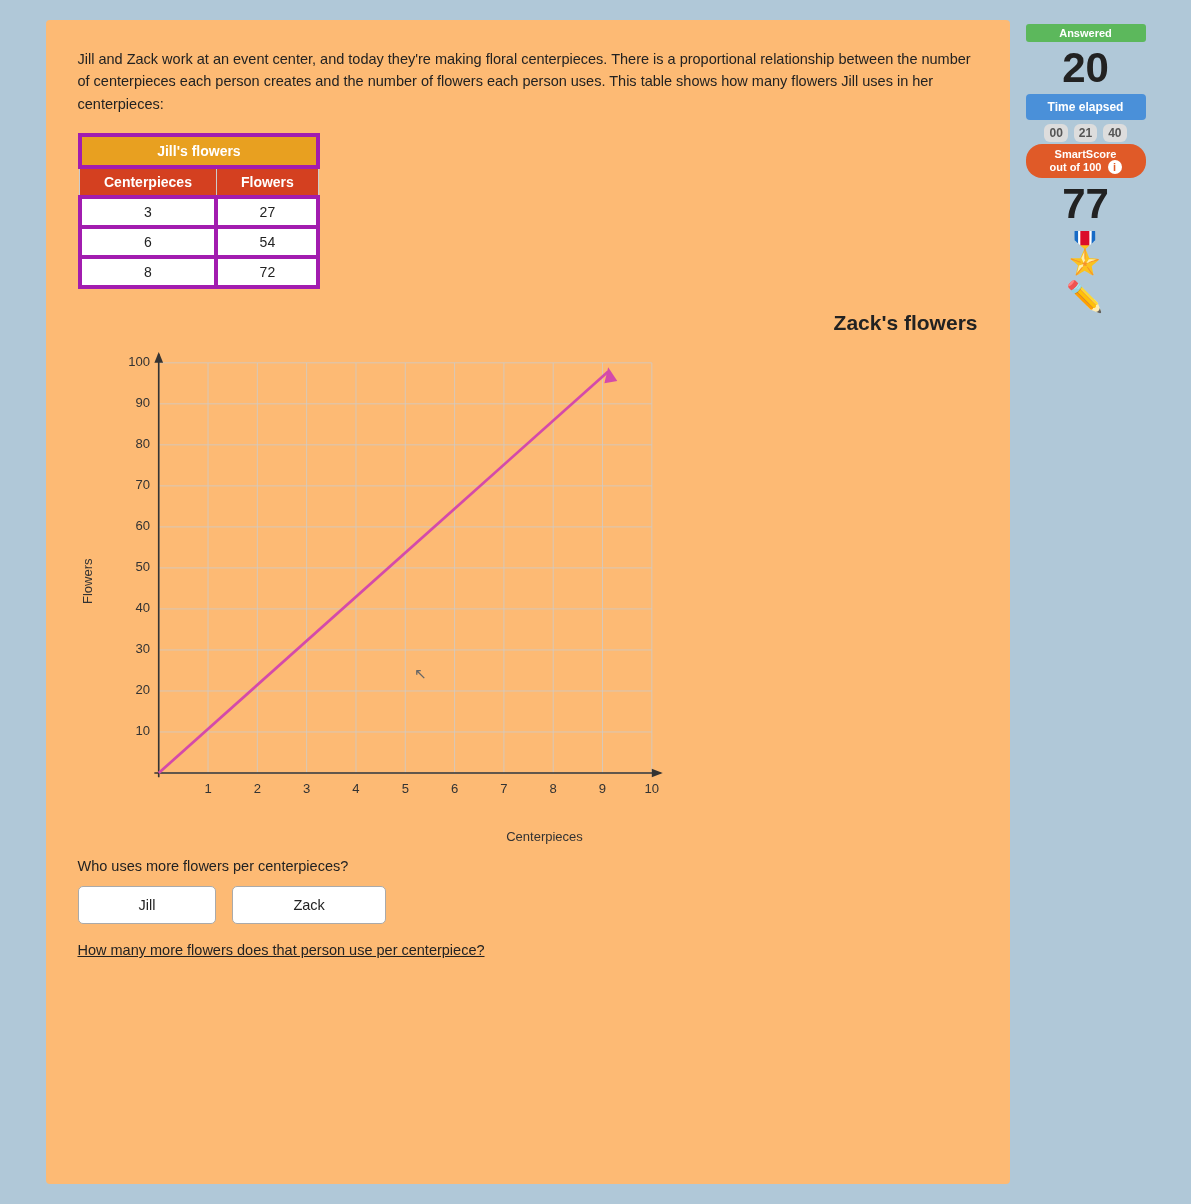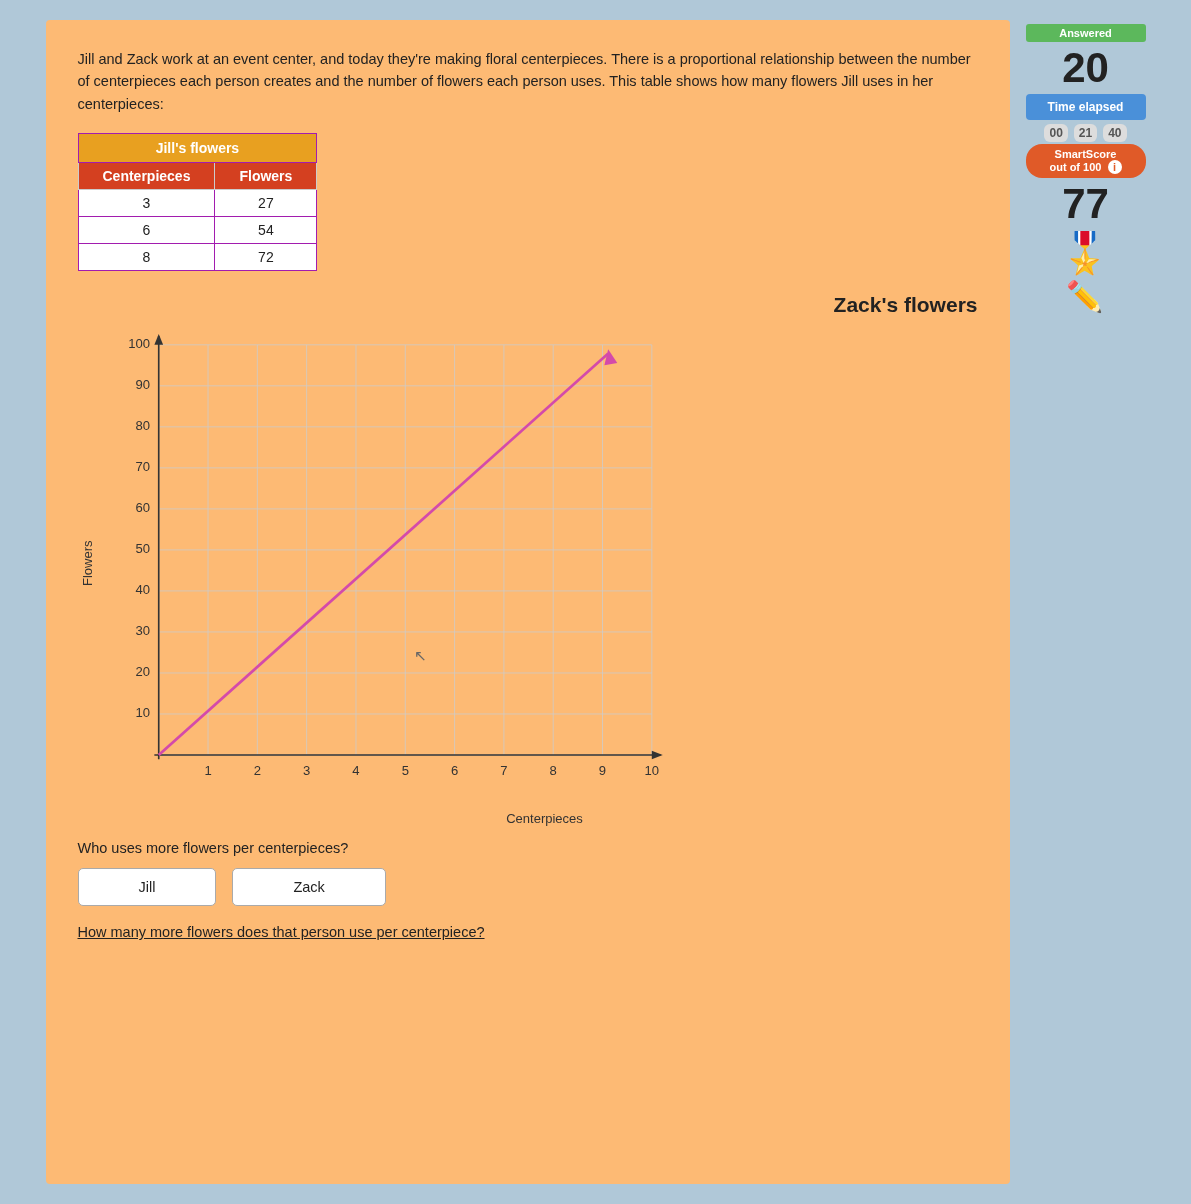--- a/index.html
+++ b/index.html
@@ -51,21 +51,21 @@
       color: white;
       font-weight: bold;
       text-align: center;
       padding: 5px 24px;
       border: 1px solid #ccc;
     }
     .jills-table td {
       background: white;
       text-align: center;
       padding: 5px 24px;
-      border: 1px solid #a21caf;
+      border: 4px solid #a21caf;
     }
     
     .graph-intro {
       font-size: 14.5px;
       margin-bottom: 8px;
       color: #222;
     }
     .graph-title {
       text-align: right;
       font-weight: bold;

